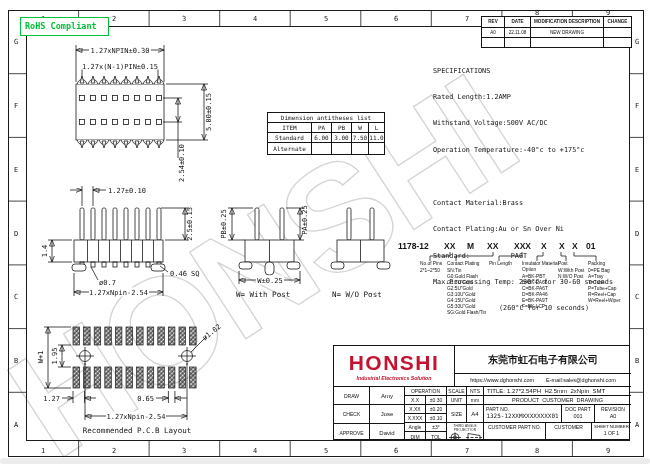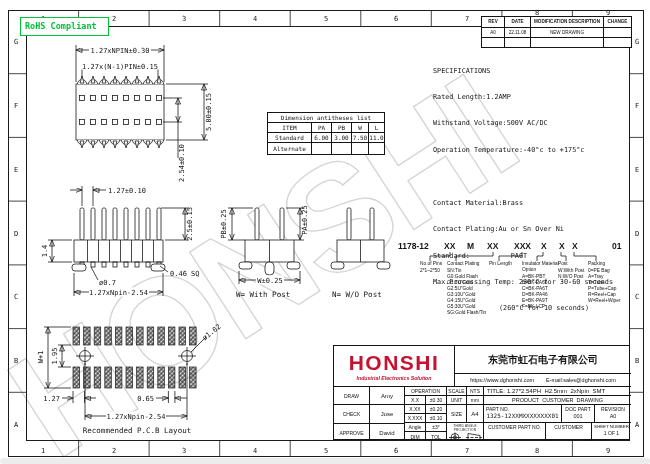--- a/index.html
+++ b/index.html
@@ -399,21 +399,21 @@
 </div>
 
 <span class="ord-seg" style="left:398px">1178-12</span>
 <span class="ord-seg" style="left:444px">XX</span>
 <span class="ord-seg" style="left:467px">M</span>
 <span class="ord-seg" style="left:487px">XX</span>
 <span class="ord-seg" style="left:514px">XXX</span>
 <span class="ord-seg" style="left:541px">X</span>
 <span class="ord-seg" style="left:559px">X</span>
 <span class="ord-seg" style="left:572px">X</span>
-<span class="ord-seg" style="left:612px">01</span>
+<span class="ord-seg" style="left:586px">01</span>
 
 <div class="ord-col" style="left:420px;width:26px">
   <div class="tt">No.of Pins</div>
   <div>2*1~2*50</div>
 </div>
 <div class="ord-col" style="left:447px;width:44px">
   <div class="tt">Contact Plating</div>
   <div>SN:Tin</div>
   <div>G0:Gold Flash</div>
   <div>G1:3U"Gold</div>

